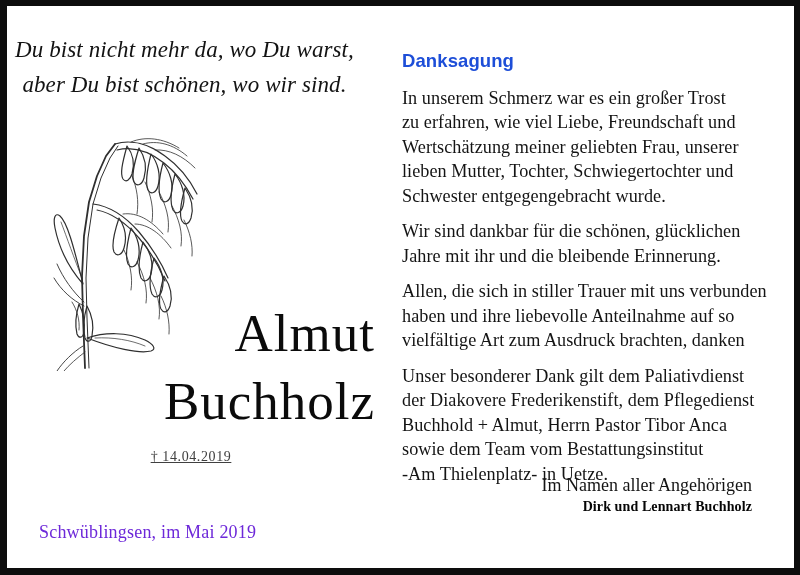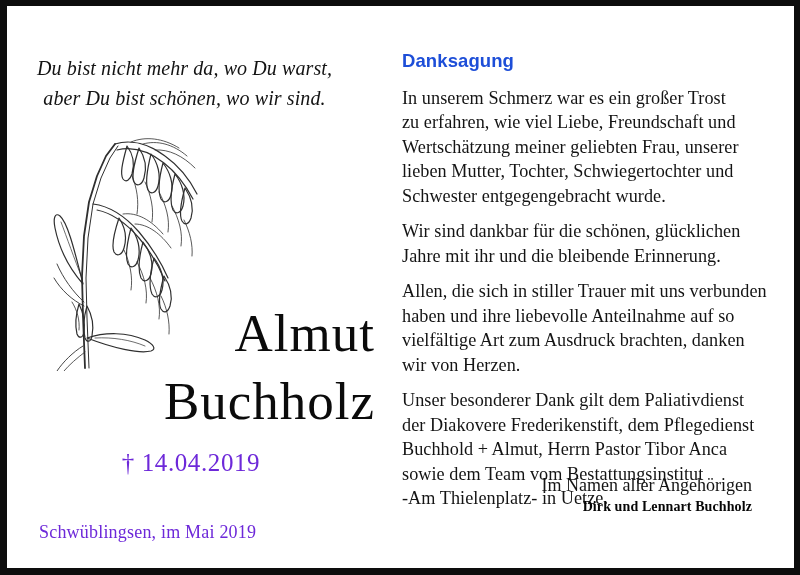--- a/index.html
+++ b/index.html
@@ -32,26 +32,26 @@
   .left-col {
     position: absolute;
     left: 0;
     top: 0;
     width: 380px;
     height: 100%;
   }
   .verse {
     position: absolute;
     left: 0;
-    top: 47px;
+    top: 27px;
     width: 355px;
     text-align: center;
     font-family: "Liberation Serif", serif;
     font-style: italic;
-    font-size: 20px;
+    font-size: 23px;
     line-height: 1.5;
     color: #131313;
     letter-spacing: 0.1px;
   }
   .verse-line { display: block; white-space: nowrap; }
 
   .grain-art {
     position: absolute;
     left: 20px;
     top: 100px;
@@ -77,23 +77,24 @@
   }
   .given-name { font-size: 53px; }
   .family-name { font-size: 53px; margin-top: 13px; }
   .death-date {
     position: absolute;
     left: 0;
     top: 443px;
     width: 368px;
     text-align: center;
     font-family: "Liberation Serif", serif;
-    font-size: 25px;
+    font-size: 14px;
     letter-spacing: 0.6px;
-    color: #6d28d9;
+    color: #404040;
+    text-decoration: underline;
   }
   .place-date {
     position: absolute;
     left: 32px;
     top: 516px;
     font-family: "Liberation Serif", serif;
     font-size: 18px;
     color: #6d28d9;
     letter-spacing: 0.2px;
   }
@@ -252,21 +253,20 @@
           <span class="ln">Schwester entgegengebracht wurde.</span>
         </p>
         <p class="para">
           <span class="ln">Wir sind dankbar für die schönen, glücklichen</span>
           <span class="ln">Jahre mit ihr und die bleibende Erinnerung.</span>
         </p>
         <p class="para">
           <span class="ln">Allen, die sich in stiller Trauer mit uns verbunden</span>
           <span class="ln">haben und ihre liebevolle Anteilnahme auf so</span>
           <span class="ln">vielfältige Art zum Ausdruck brachten, danken</span>
-          <span class="ln">wir von Herzen.</span>
         </p>
         <p class="para">
           <span class="ln">Unser besonderer Dank gilt dem Paliativdienst</span>
           <span class="ln">der Diakovere Frederikenstift, dem Pflegedienst</span>
           <span class="ln">Buchhold + Almut, Herrn Pastor Tibor Anca</span>
           <span class="ln">sowie dem Team vom Bestattungsinstitut</span>
           <span class="ln">-Am Thielenplatz- in Uetze.</span>
         </p>
       </div>
 

